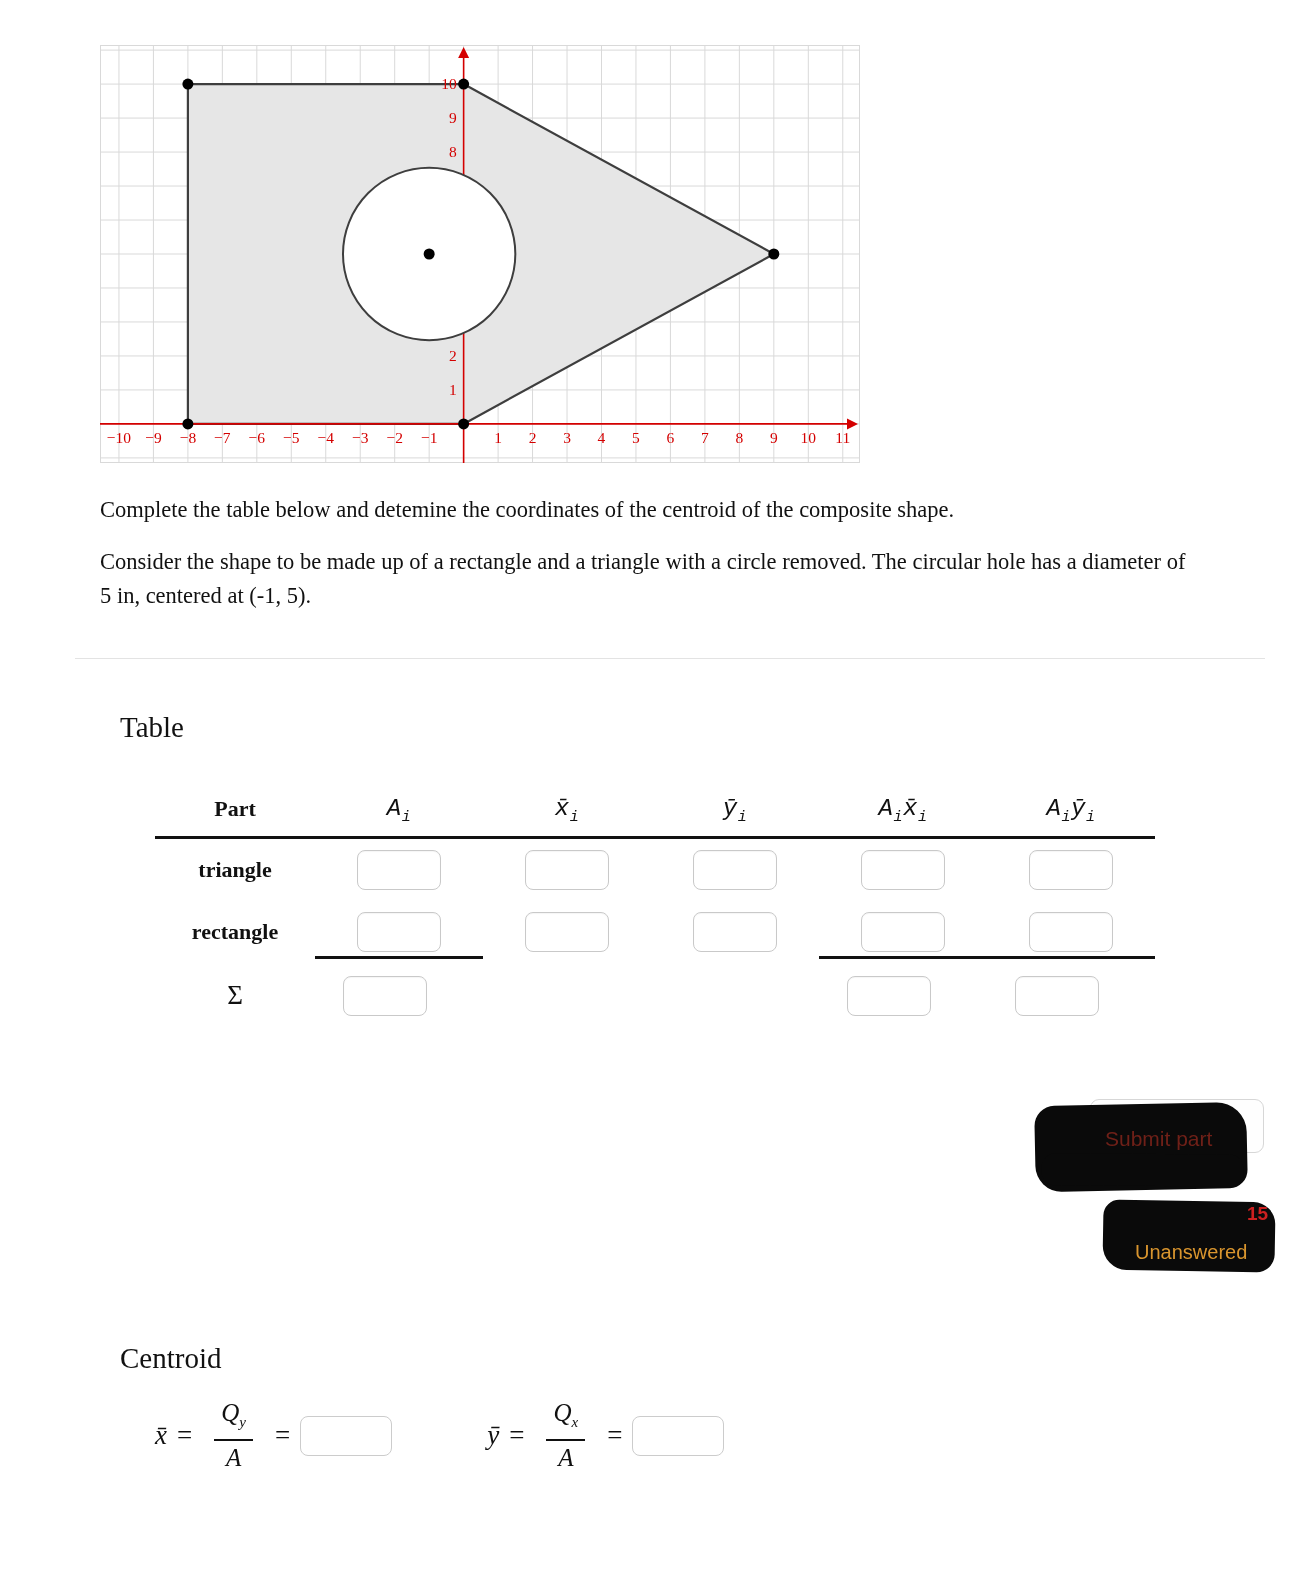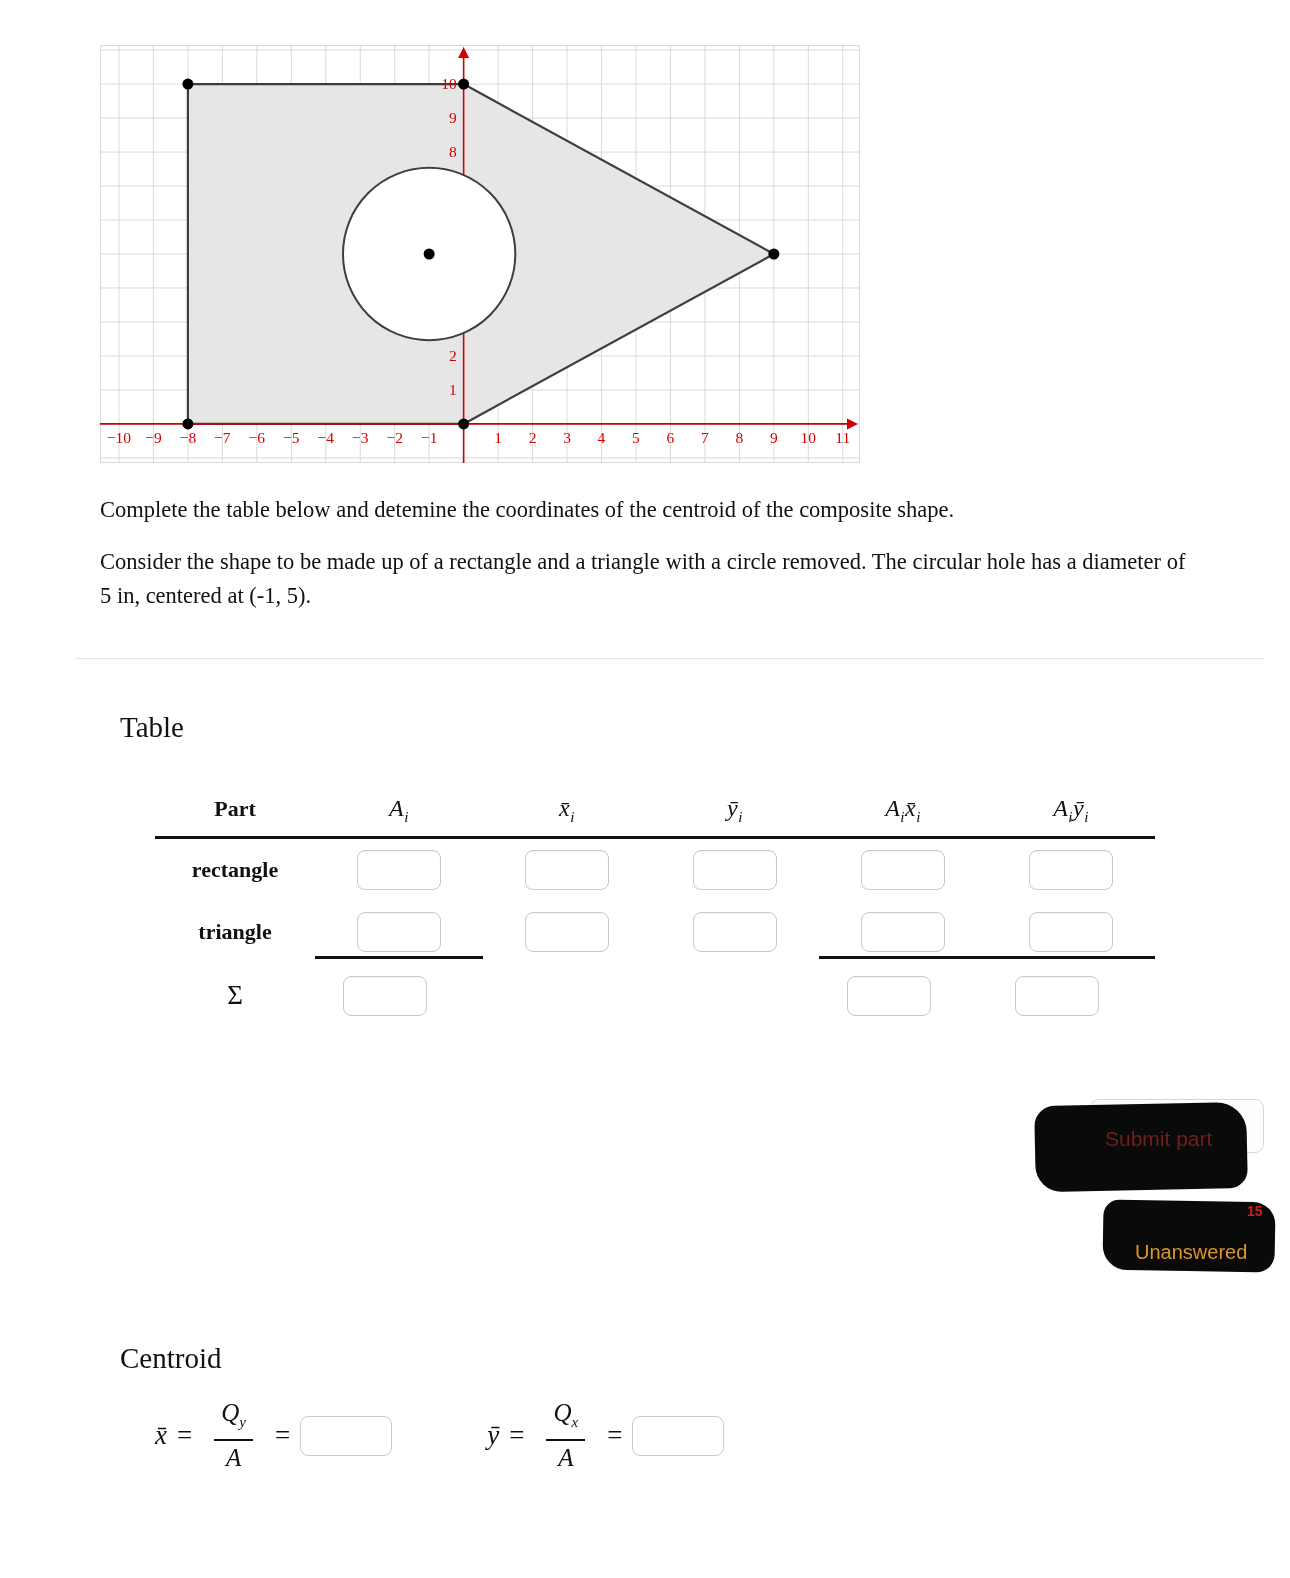--- a/index.html
+++ b/index.html
@@ -16,21 +16,21 @@
   .divider{border:none;border-top:1px solid #e3e3e3;margin:44px 25px 0 75px;}
 
   .sec-heading{font-size:29px;font-weight:400;margin:52px 0 0 120px;line-height:1.15;}
   .sec-heading.centroid{margin-top:30px;}
 
   
   .ctable{margin:38px 0 0 155px;width:1000px;}
   .trow{display:grid;grid-template-columns:160px repeat(5,168px);align-items:center;height:62px;}
   .trow.thead{height:54px;}
   .t-part{font-weight:bold;font-size:22px;text-align:center;}
-  .t-h{font-size:24px;text-align:center;letter-spacing:0.5px;}
+  .t-h{font-size:24px;text-align:center;letter-spacing:0.5px;font-family:Liberation Mono, monospace;}
   .t-h sub{font-size:15px;line-height:0;}
   .mi{font-style:italic;}
   .rule-thick{height:3px;background:#111;}
   .t-label{font-weight:bold;font-size:22px;text-align:center;}
   .t-label.sigma{font-weight:400;font-size:27px;}
   .cellbox{justify-self:center;width:84px;height:40px;border:1px solid #c9c9c9;border-radius:8px;
            background:#fff;box-shadow:inset 0 1px 1px rgba(0,0,0,0.04);outline:none;
            font-size:18px;text-align:center;font-family:"Liberation Sans",sans-serif;box-sizing:border-box;}
   .sumlines{position:relative;height:3px;margin-top:-7px;}
   .sumline{position:absolute;top:0;height:3px;background:#111;}
@@ -45,21 +45,21 @@
   .ghost-btn{position:absolute;left:55px;top:0;width:172px;height:52px;background:#fefefe;
              border:1px solid #d7d7d7;border-radius:9px;z-index:1;}
   .blob{position:absolute;background:var(--redaction,#0a0a0a);z-index:2;}
   .blob.b1{left:0;top:5px;width:212px;height:86px;border-radius:20px 30px 18px 26px;transform:rotate(-1.2deg);}
   .blob.b1::after{content:"";position:absolute;left:6px;top:50px;width:202px;height:32px;
                   background:inherit;border-radius:14px;transform:rotate(1.6deg);}
   .blob.b2{left:68px;top:102px;width:172px;height:70px;border-radius:16px 22px 18px 24px;transform:rotate(1deg);}
   .submit-label{position:absolute;left:70px;top:28px;z-index:3;font-family:"Liberation Sans",sans-serif;
                 font-size:21px;color:var(--submit-color,#6f2018);white-space:nowrap;}
   .frag{position:absolute;left:212px;top:104px;z-index:3;color:var(--frag-color,#cc2020);
-        font-size:14px;font-weight:bold;font-family:"Liberation Sans",sans-serif;}
+        font-size:19px;font-weight:bold;font-family:"Liberation Sans",sans-serif;}
   .status-label{position:absolute;left:100px;top:142px;z-index:3;font-family:"Liberation Sans",sans-serif;
                 font-size:20px;color:var(--status-color,#d9952e);white-space:nowrap;}
 
   
   .formula-row{display:flex;align-items:center;margin:24px 0 0 155px;font-size:27px;}
   .frac{display:inline-flex;flex-direction:column;text-align:center;margin:0 12px;}
   .frac .num{padding:0 7px 12px;border-bottom:2px solid #111;font-style:italic;font-size:25px;}
   .frac .den{padding-top:3px;font-style:italic;font-size:25px;}
   .frac sub{font-size:15px;line-height:0;font-style:italic;}
   .eqs{margin:0 10px;}
@@ -180,30 +180,30 @@
       <div class="t-h"><span class="mi">A</span><sub class="mi">i</sub></div>
       <div class="t-h"><span class="mi">x̄</span><sub class="mi">i</sub></div>
       <div class="t-h"><span class="mi">ȳ</span><sub class="mi">i</sub></div>
       <div class="t-h"><span class="mi">A</span><sub class="mi">i</sub><span class="mi">x̄</span><sub class="mi">i</sub></div>
       <div class="t-h"><span class="mi">A</span><sub class="mi">i</sub><span class="mi">ȳ</span><sub class="mi">i</sub></div>
     </div>
 
     <div class="rule-thick"></div>
 
     <div class="trow">
+      <div class="t-label">triangle</div>
+      <input type="text" class="cellbox" style="">
+      <input type="text" class="cellbox" style="">
+      <input type="text" class="cellbox" style="">
+      <input type="text" class="cellbox" style="">
+      <input type="text" class="cellbox" style="">
+    </div>
+
+    <div class="trow">
       <div class="t-label">rectangle</div>
-      <input type="text" class="cellbox" style="">
-      <input type="text" class="cellbox" style="">
-      <input type="text" class="cellbox" style="">
-      <input type="text" class="cellbox" style="">
-      <input type="text" class="cellbox" style="">
-    </div>
-
-    <div class="trow">
-      <div class="t-label">triangle</div>
       <input type="text" class="cellbox" style="">
       <input type="text" class="cellbox" style="">
       <input type="text" class="cellbox" style="">
       <input type="text" class="cellbox" style="">
       <input type="text" class="cellbox" style="">
     </div>
 
 
     <div class="sumlines">
       <div class="sumline left"></div>

